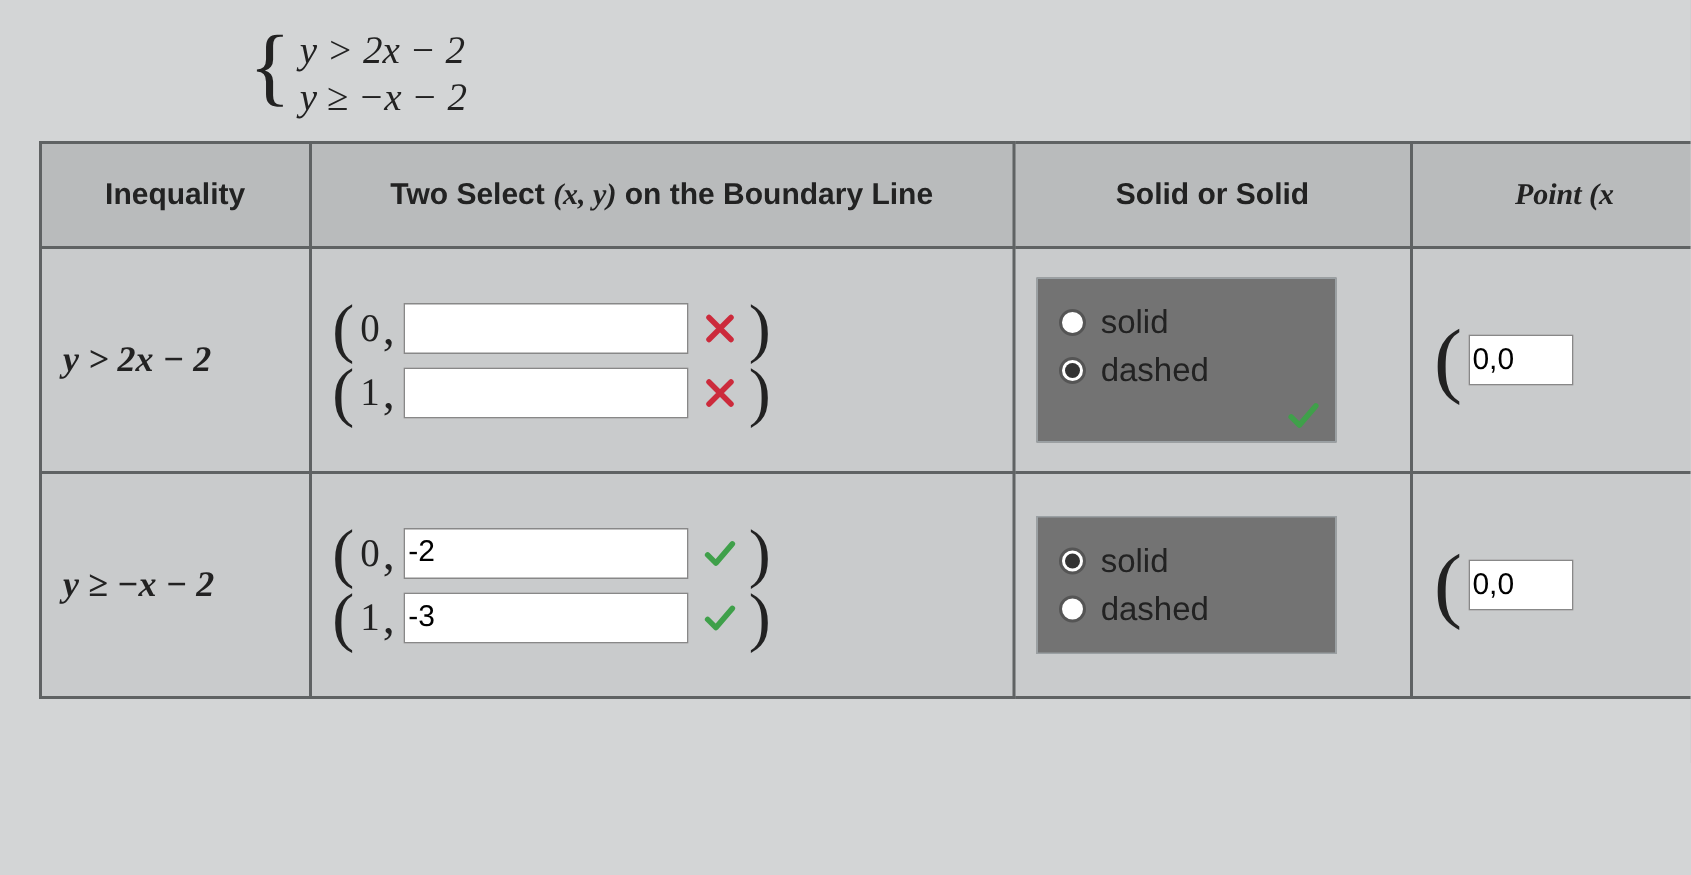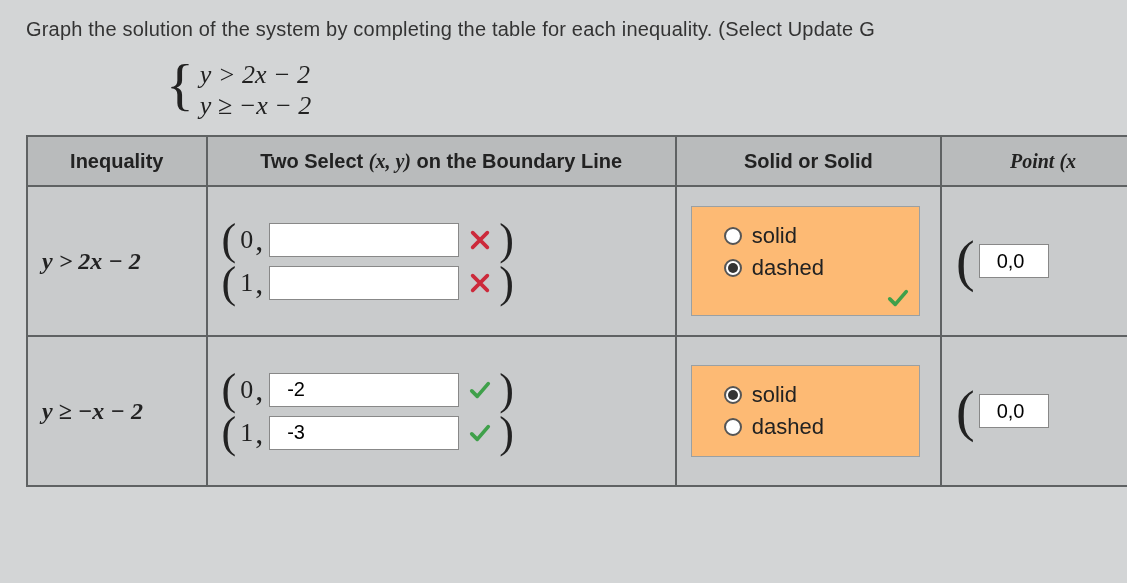--- a/index.html
+++ b/index.html
@@ -47,21 +47,21 @@
     padding: 10px 14px;
     text-align: left;
     vertical-align: middle;
   }
   table.main th {
     background: #b9bbbc;
     font-weight: bold;
     font-size: 20px;
     color: #222;
     text-align: center;
-    height: 50px;
+    height: 70px;
   }
   table.main th .hdr-italic {
     font-style: italic;
     font-family: "Times New Roman", serif;
     text-align: center;
   }
   td.col-ineq {
     width: 176px;
     font-family: "Times New Roman", serif;
     font-style: italic;
@@ -81,39 +81,39 @@
   }
   .paren { font-size: 44px; line-height: 0.8; }
   .xval { margin: 0 2px 0 4px; font-size: 26px; }
   .comma { margin-right: 6px; }
   .input {
     background: #fff;
     border: 1px solid #888;
     height: 34px;
     width: 190px;
     font-size: 20px;
-    padding: 2px 17px;
+    padding: 2px 2px;
     font-family: Arial, sans-serif;
     font-style: normal;
   }
   .input.short { width: 70px; }
   .mark {
     display: inline-flex;
     width: 26px;
     height: 26px;
     margin-left: 8px;
     align-items: center;
     justify-content: center;
   }
   .mark svg { width: 22px; height: 22px; }
   .radio-box {
     border: 1px solid #9aa0a3;
-    background: #fdba74;
-    padding: 10px 14px 28px 32px;
-    width: 229px;
+    background: #737373;
+    padding: 10px 14px 28px 14px;
+    width: 200px;
     position: relative;
   }
   .radio-row {
     display: flex;
     align-items: center;
     margin: 6px 0;
     font-size: 22px;
   }
   .radio {
     width: 18px; height: 18px;
@@ -140,21 +140,20 @@
     display: flex;
     align-items: center;
     font-family: "Times New Roman", serif;
   }
   .big-paren { font-size: 56px; line-height: 0.7; margin-right: 4px; }
 </style>
 </head>
 <body>
 
 <div class="content">
-  <div class="instruction">Graph the solution of the system by completing the table for each inequality. (Select Update G</div>
 
   <div class="system">
     <span class="brace">{</span>
     <div class="sys-lines">
       <div class="line1">y &gt; 2x − 2</div>
       <div class="line2">y ≥ −x − 2</div>
     </div>
   </div>
 
   <table class="main">

